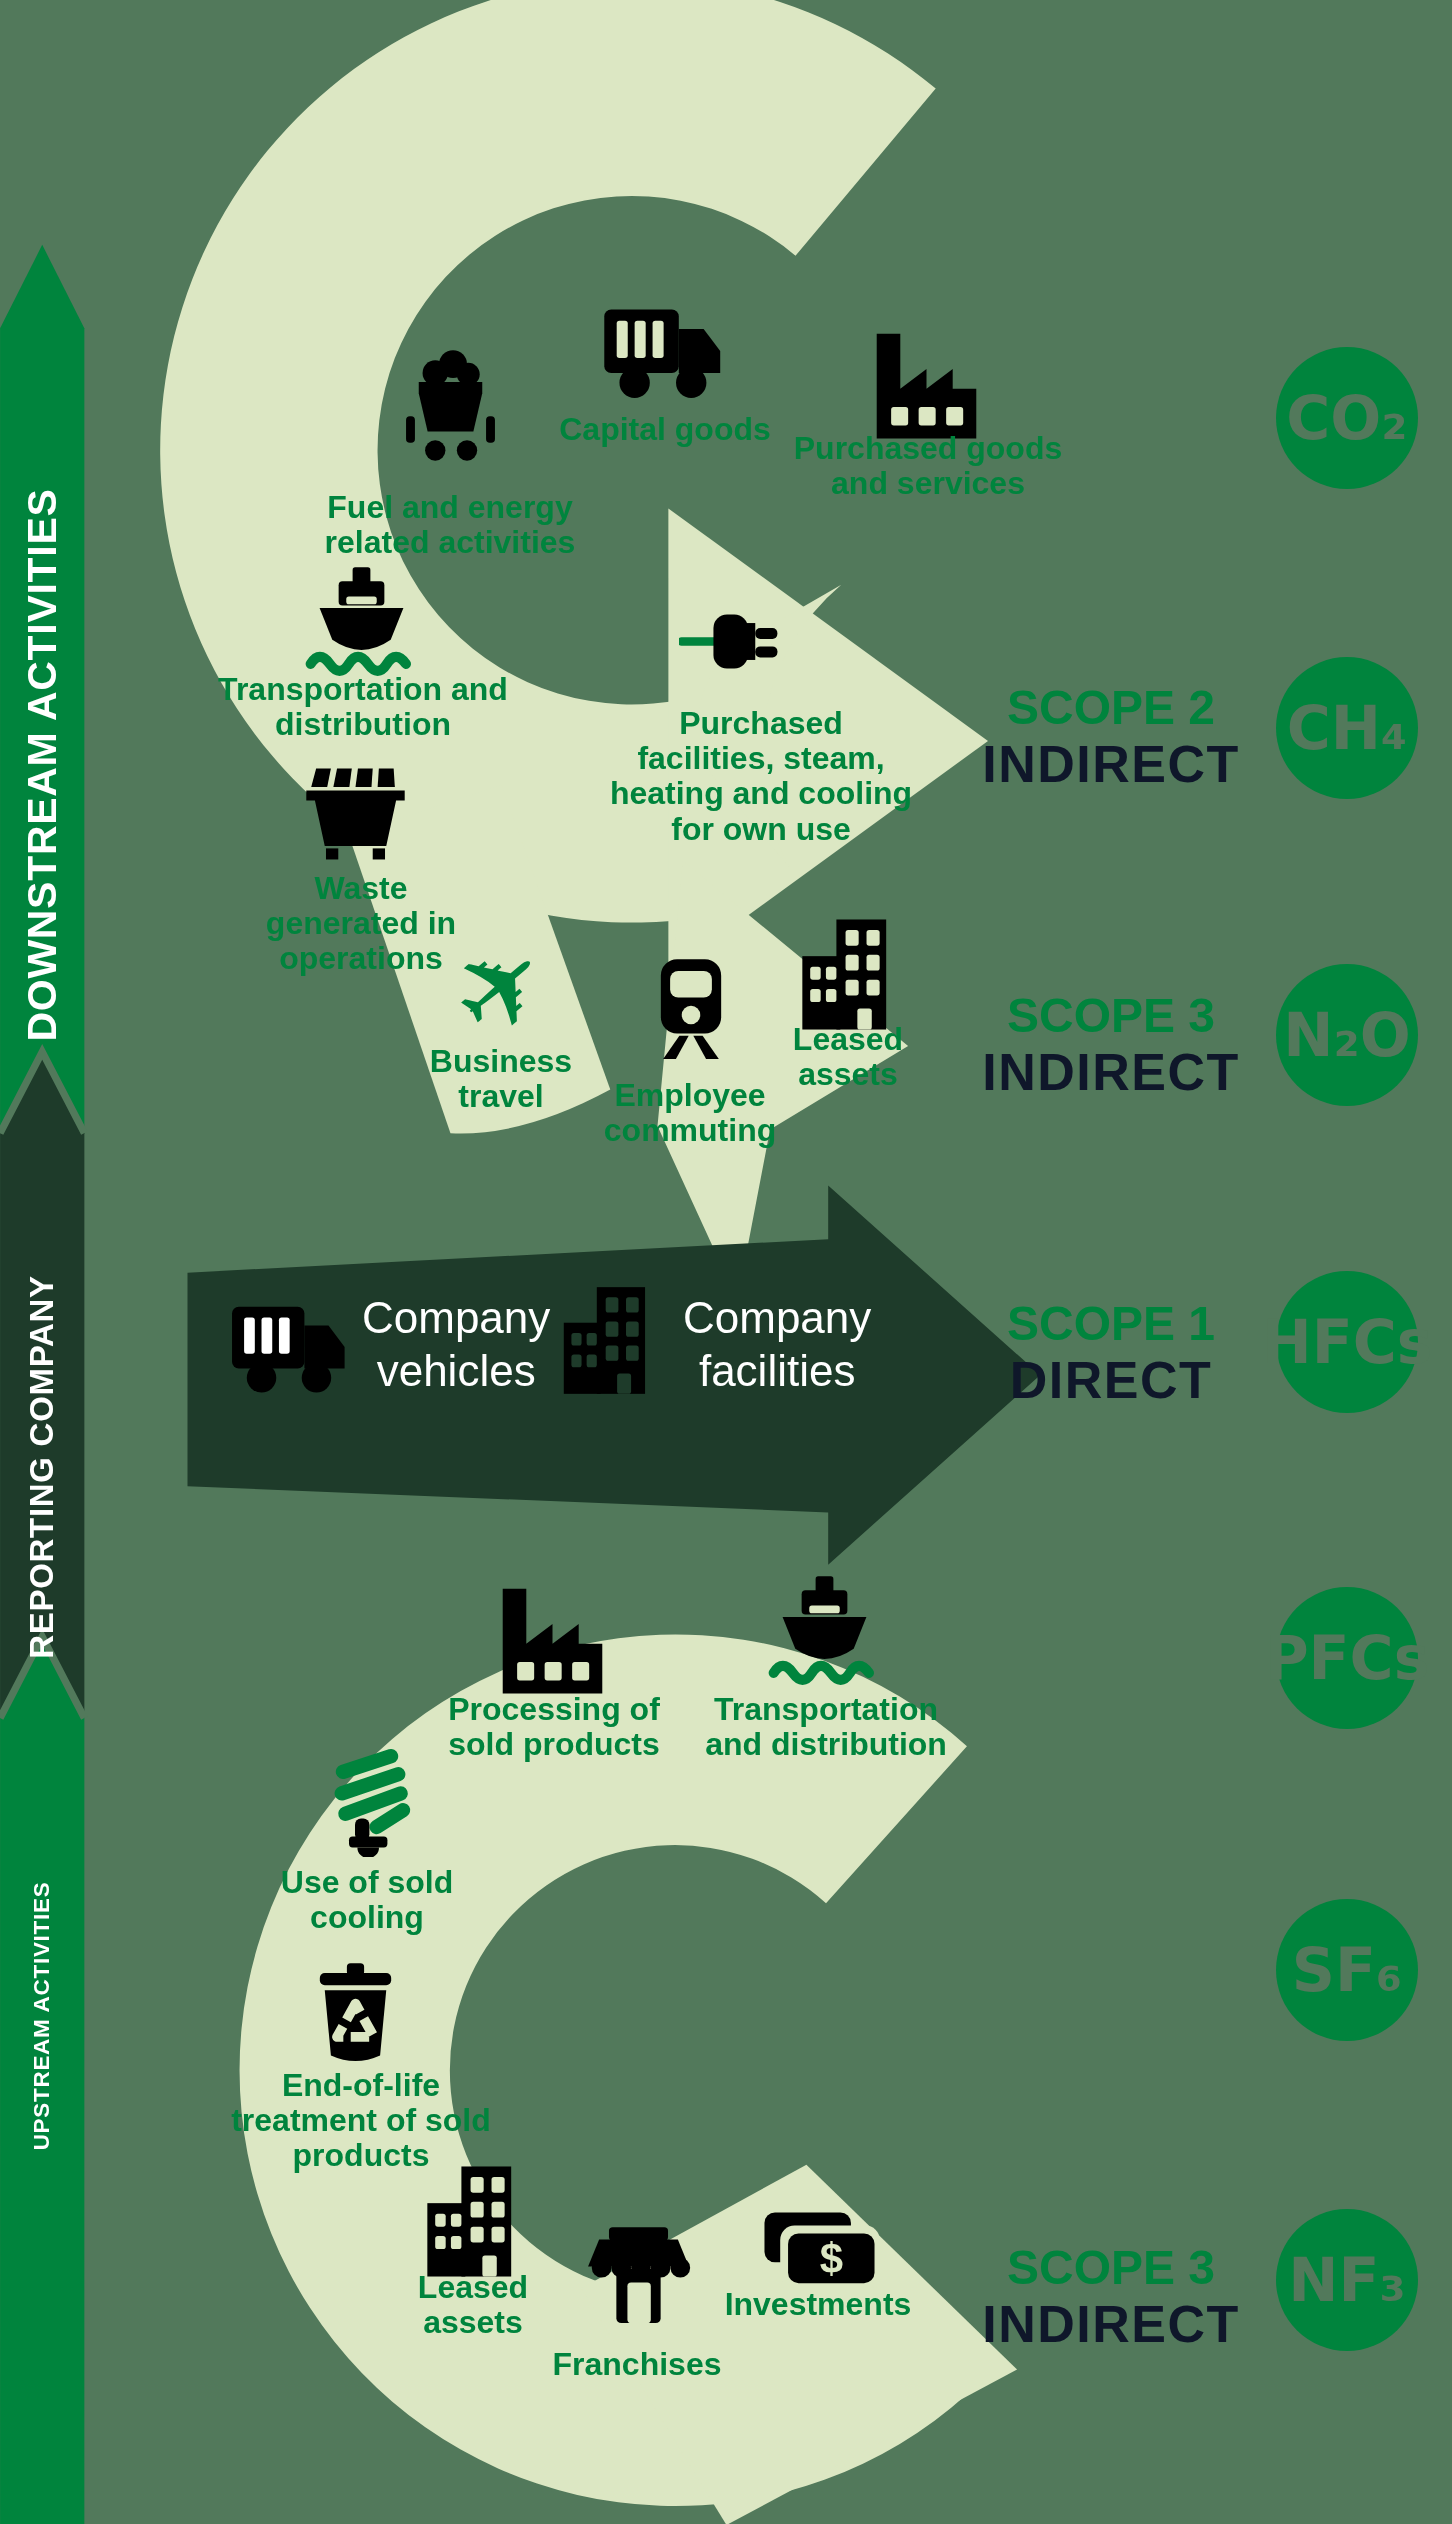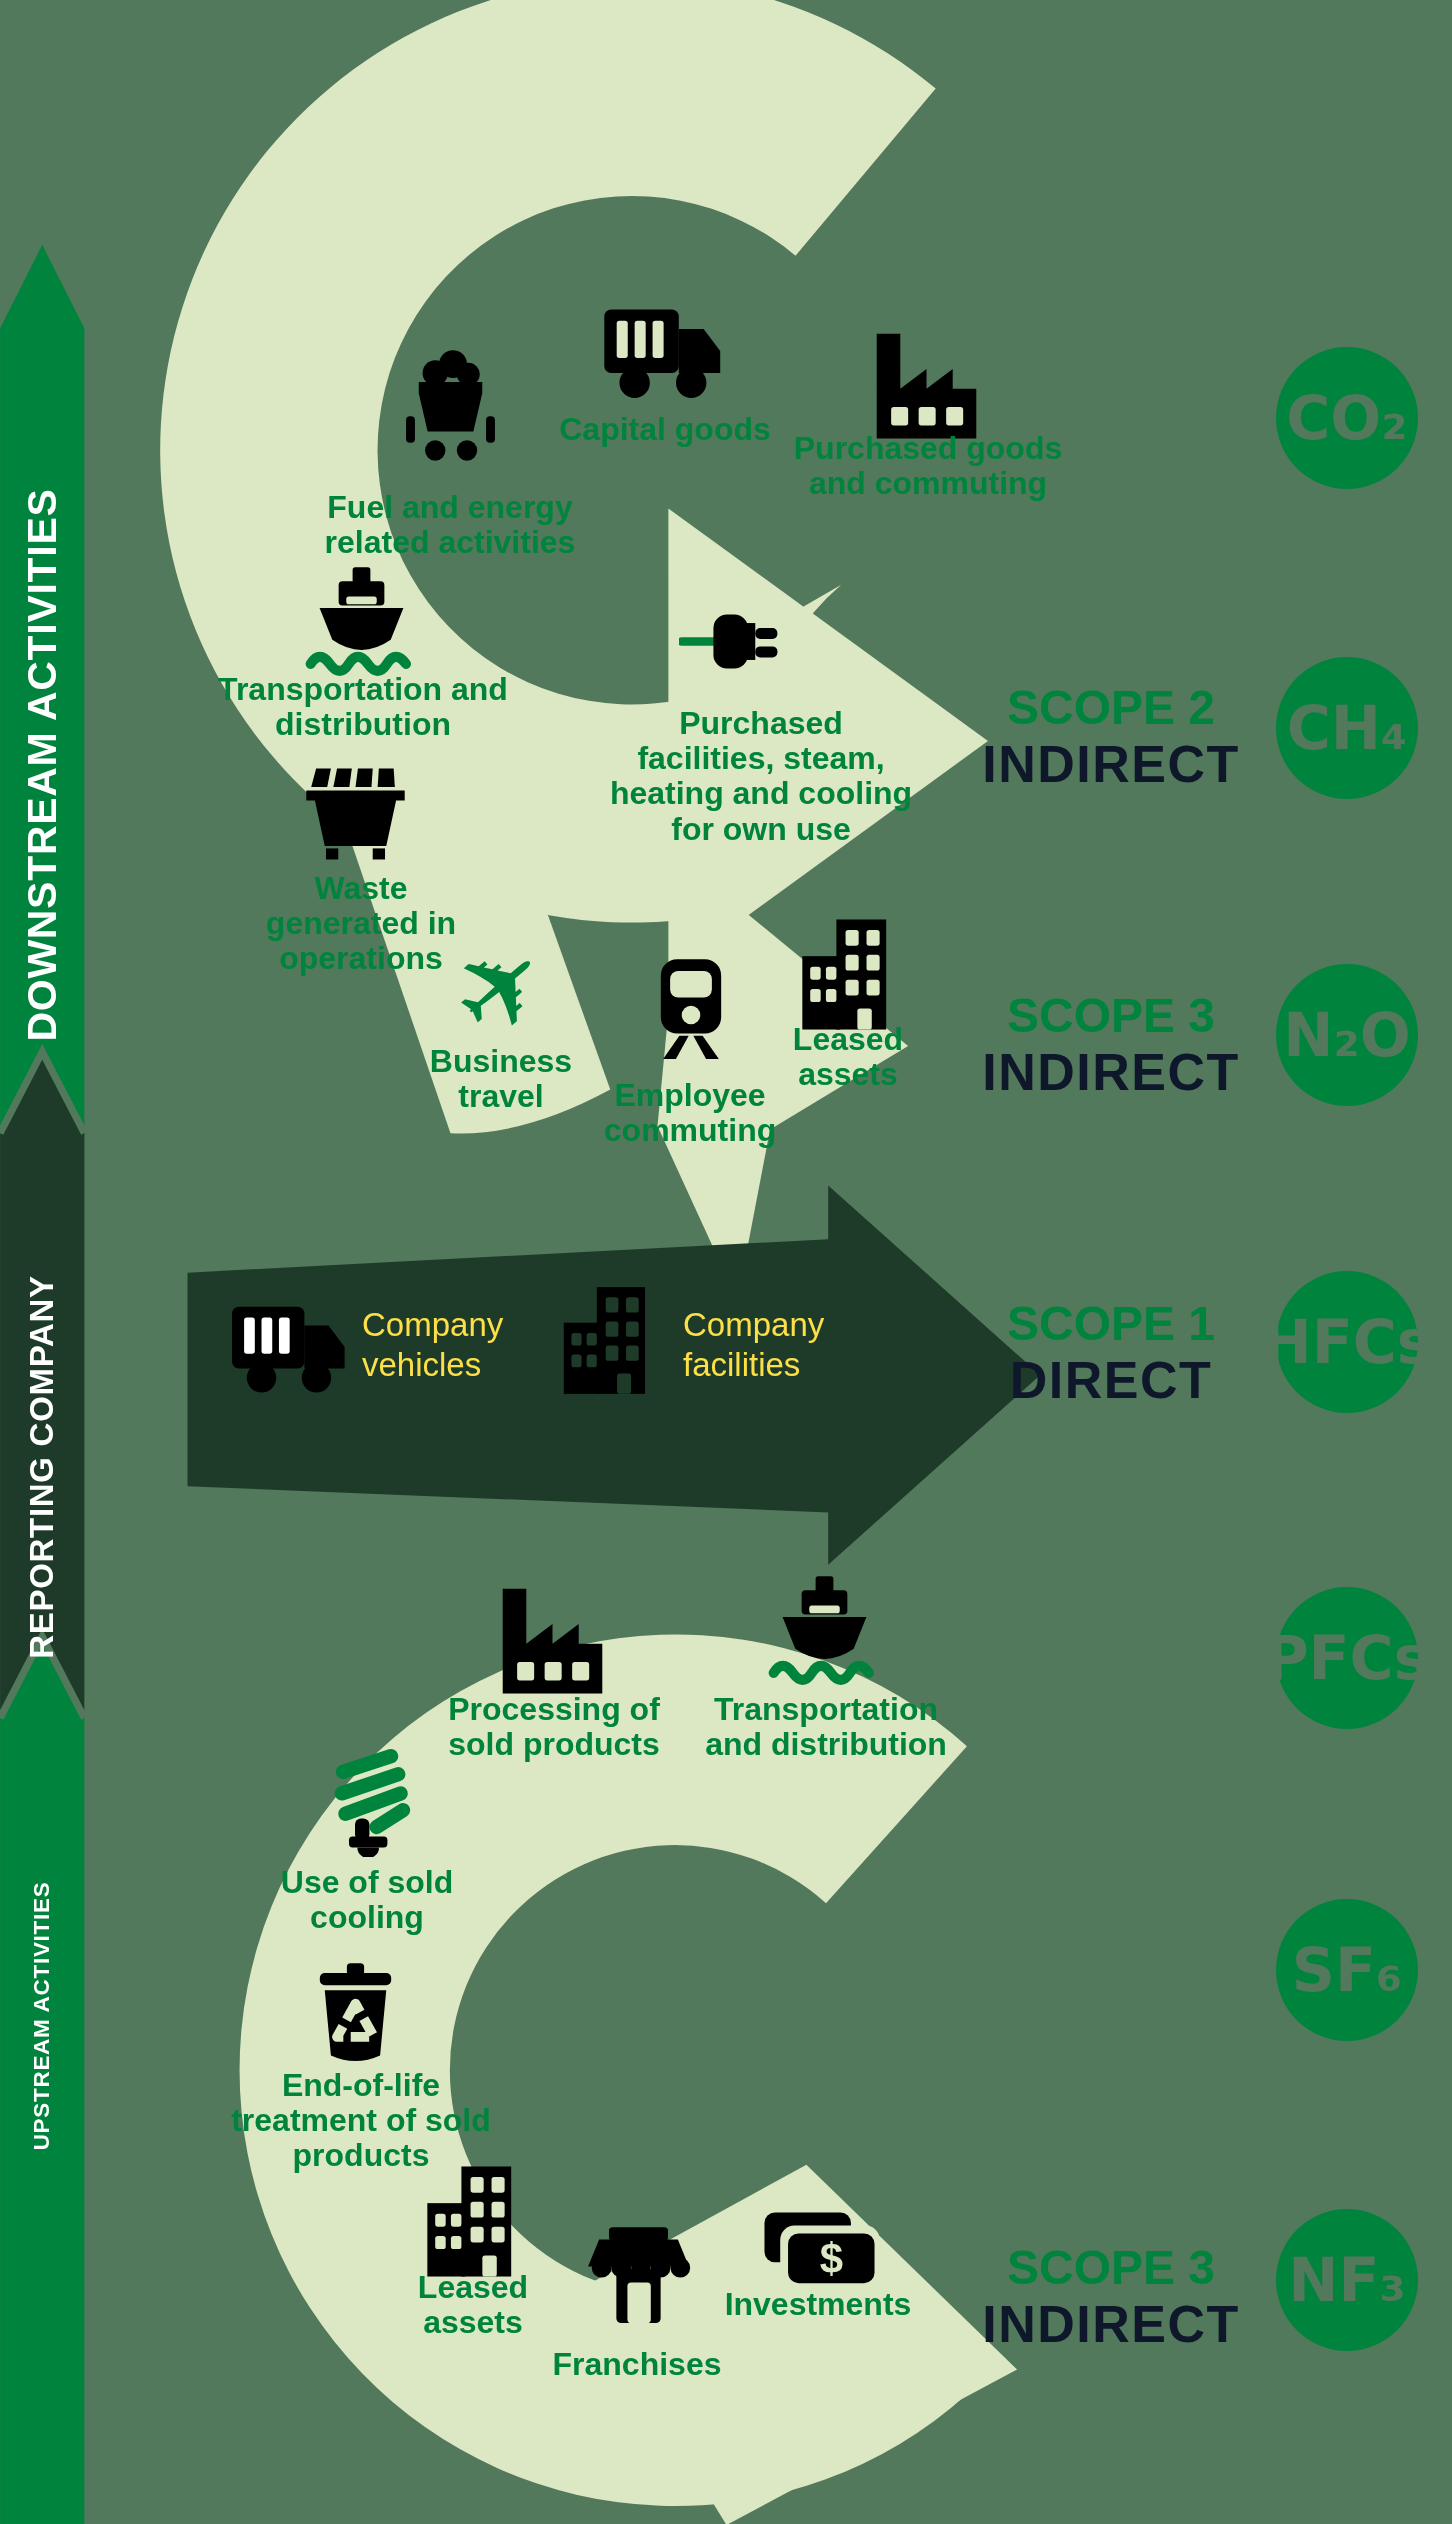--- a/index.html
+++ b/index.html
@@ -25,21 +25,21 @@
   .scope .t{color:#00843D; font-weight:bold; font-size:48px; line-height:1.15;text-align:center;}
   .scope .s{color:#0f172a; font-weight:bold; font-size:52px; line-height:1.15; letter-spacing:1.5px;}
   .gas{
     position:absolute; width:142px; height:142px; border-radius:50%;
     background:#00843D; transform:translate(-50%,-50%);
     display:flex; align-items:center; justify-content:center;
     color:#52795B; font-weight:bold; font-size:60px;
     font-family:"DejaVu Sans","Liberation Sans",sans-serif;
   }
   .wlbl{
-    color:#fde047; font-size:33px; line-height:1.2; text-align:left;
+    color:#ffffff; font-size:44px; line-height:1.2; text-align:center;
     white-space:pre-line; transform:translate(0,-50%); position:absolute;
   }
   svg.ic{position:absolute; color:#00843D; overflow:visible;}
   svg.ic.on-dark{color:#ffffff;}
   .hole{fill:var(--hole-color,#DCE7C3);}
   .hole-stroke{stroke:var(--hole-color,#DCE7C3); fill:none;}
   .hole-text{fill:var(--hole-color,#DCE7C3); font-family:"Liberation Sans",sans-serif;}
   .plane{
     position:absolute; transform:translate(-50%,-50%) rotate(-40deg);
     color:#00843D; font-size:109px; line-height:1;
@@ -195,21 +195,21 @@
 
   <svg class="ic" style="left:596px;top:282px;" width="138" height="138" viewBox="0 0 190 190">
       <use href="#i-truck"></use>
     </svg>
   <div class="abs lbl" style="left:665px; top:430px;">Capital goods</div>
 
   <svg class="ic" style="left:861px;top:318px;" width="131" height="131" viewBox="0 0 180 180">
       <use href="#i-factory"></use>
     </svg>
   <div class="abs lbl" style="left:928px; top:466px;">Purchased goods
-and commuting</div>
+and services</div>
 
   <svg class="ic" style="left:298px;top:561px;" width="127" height="127" viewBox="0 0 175 175">
       <use href="#i-ship"></use>
     </svg>
   <div class="abs lbl" style="left:363px; top:707px;">Transportation and
 distribution</div>
 
   <svg class="ic" style="left:679px;top:580px;" width="123" height="123" viewBox="0 0 170 170">
       <use href="#i-plug"></use>
     </svg>

